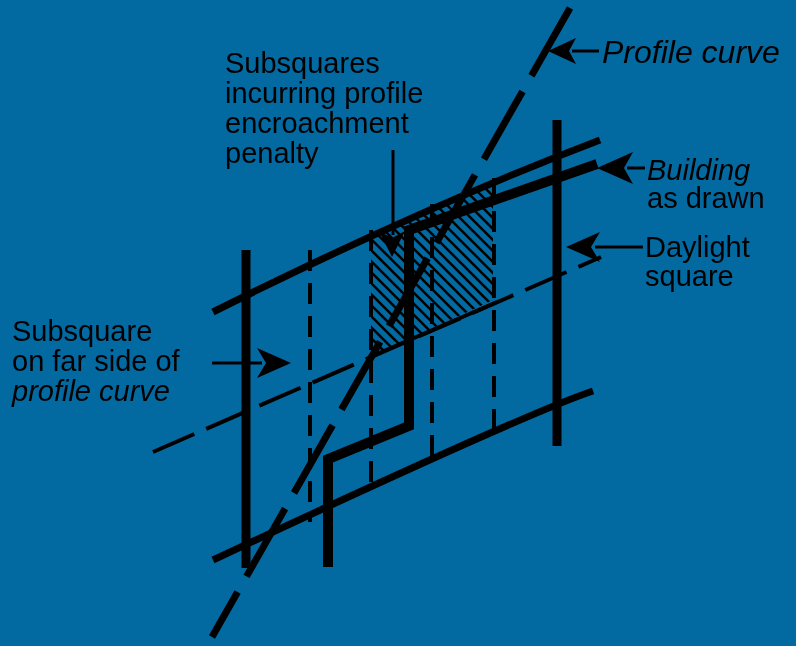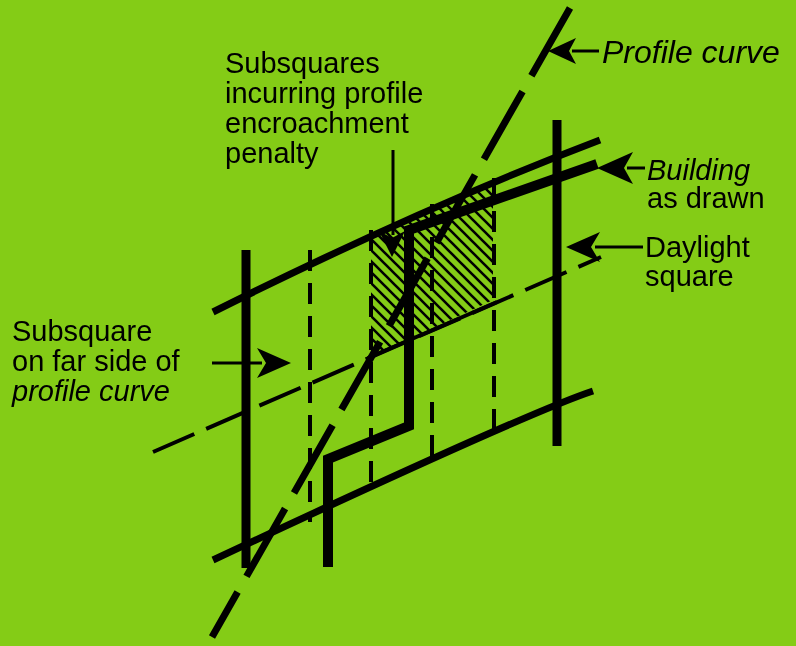--- a/index.html
+++ b/index.html
@@ -4,21 +4,21 @@
 <style>
   html, body {
     margin: 0;
     padding: 0;
     background: #ffffff;
   }
   .figure-wrap {
     position: relative;
     width: 796px;
     height: 646px;
-    background: #84cc16;
+    background: #0369a1;
     overflow: hidden;
     font-family: "Liberation Sans", "DejaVu Sans", sans-serif;
   }
   svg { display: block; }
   .lbl {
     font-family: "Liberation Sans", "DejaVu Sans", sans-serif;
     font-size: 29px;
     fill: #000000;
     letter-spacing: 0px;
   }

